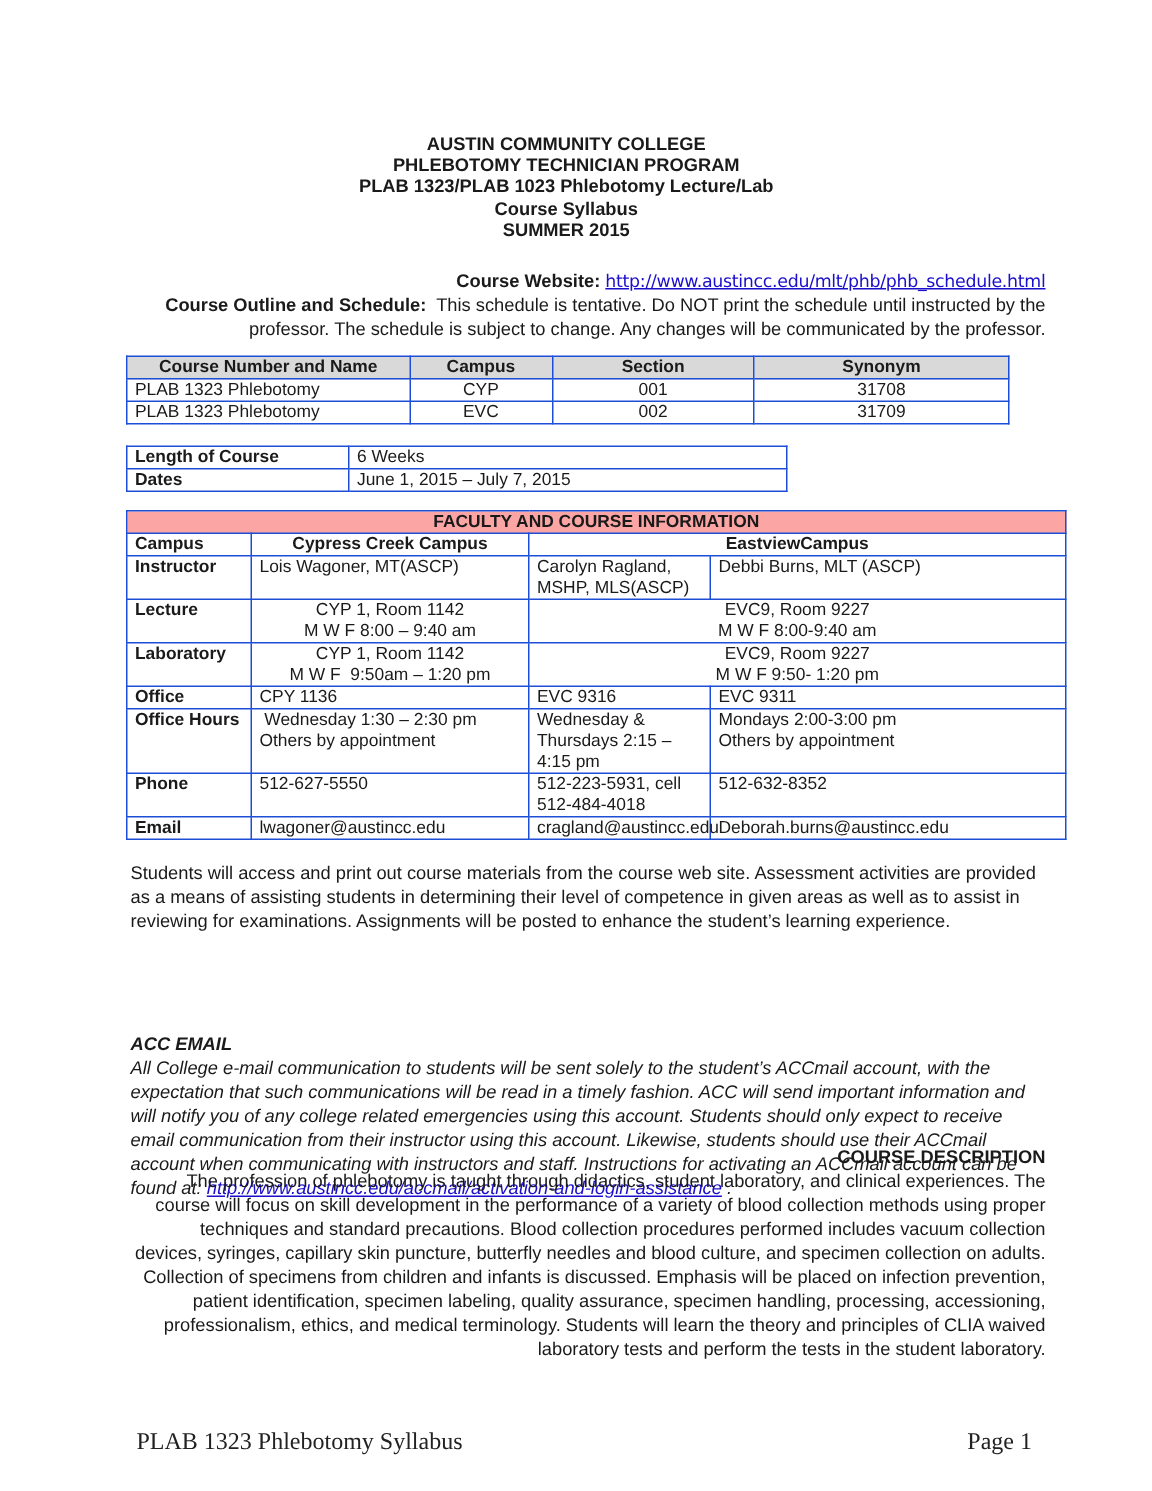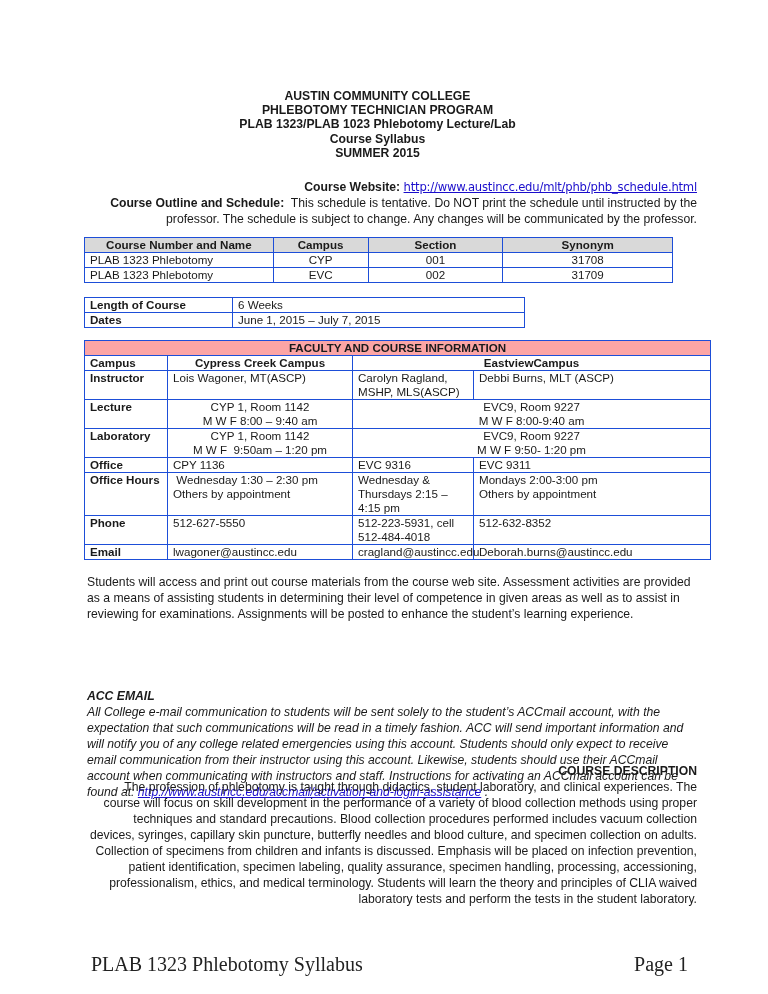--- a/index.html
+++ b/index.html
@@ -34,21 +34,21 @@
   .t-faculty { position: absolute; left: 84px; top: 340px; width: 626px; table-layout: fixed; }
   .t-faculty td.label { font-weight: bold; }
   .t-faculty .hdr { background: #fca5a5; text-align: center; font-weight: bold; }
   .t-faculty .center { text-align: center; }
   .t-faculty .bold { font-weight: bold; }
 
   .para { position: absolute; left: 87px; width: 610px; font-size: 12.2px; line-height: 16px; margin: 0; }
   .heading { font-weight: bold; }
 
   .footer {
-    position: absolute; top: 953px; font-family: "Liberation Serif", serif; font-size: 20px; color: #222;
+    position: absolute; top: 953px; font-family: "Liberation Serif", serif; font-size: 16px; color: #222;
   }
   .footer-left { left: 91px; }
   .footer-right { right: 80px; }
 </style>
 </head>
 <body>
 
 <div class="page">
 
   <div class="title-block">

